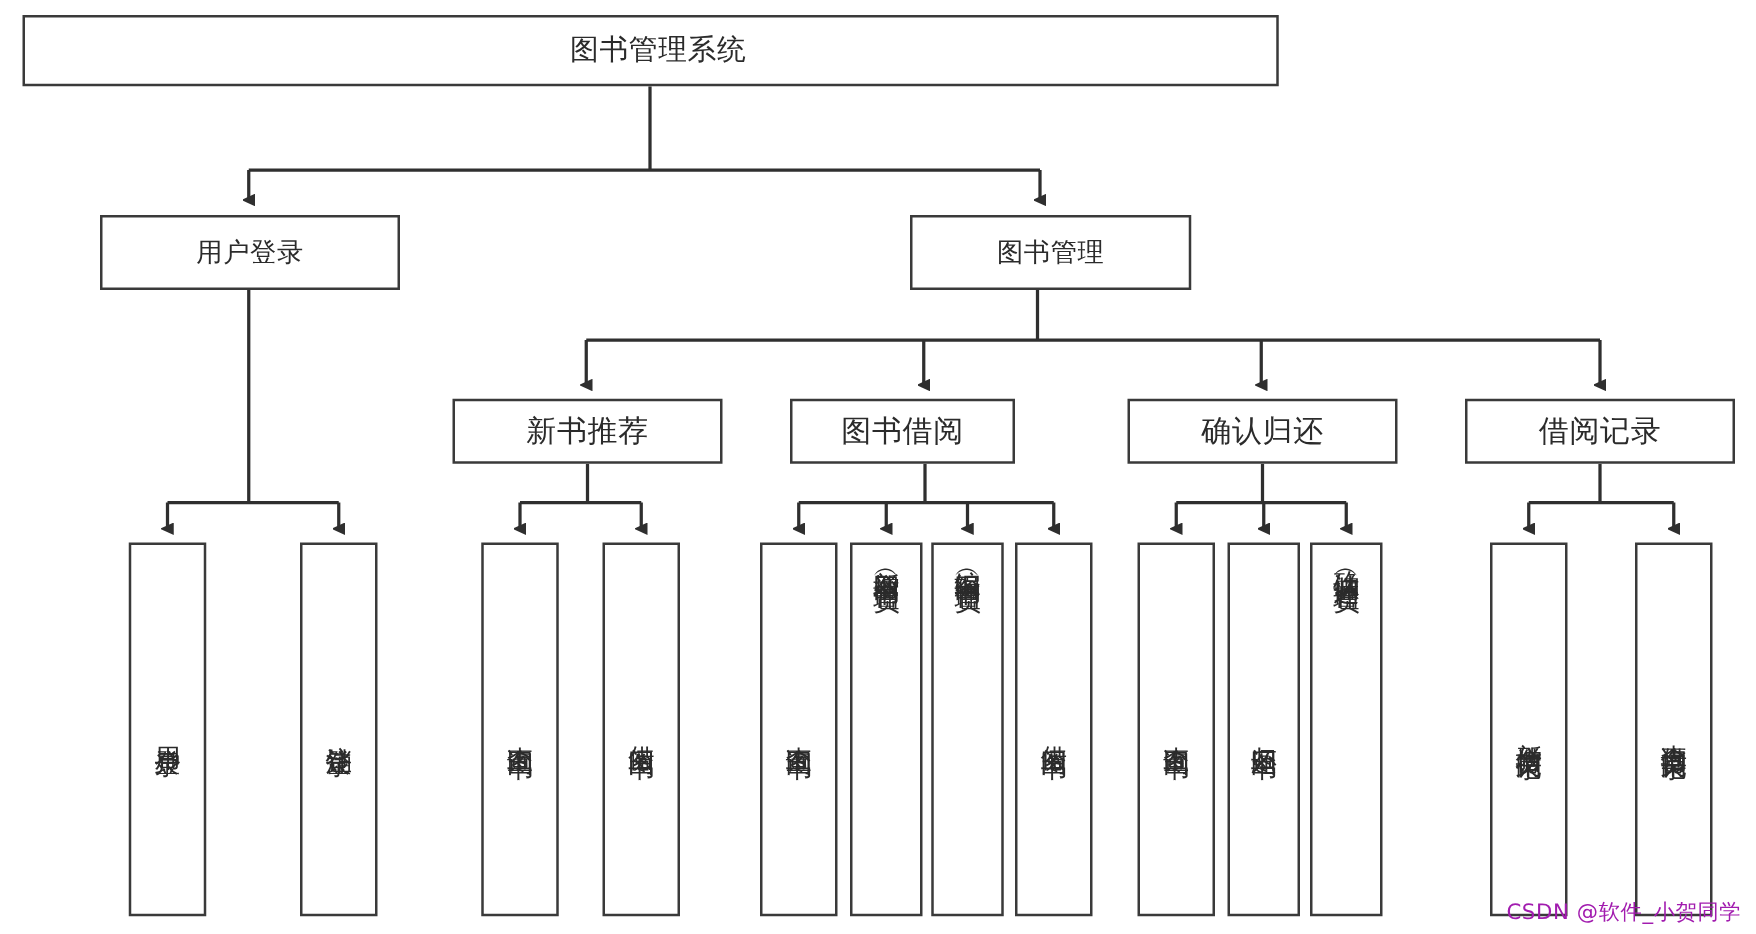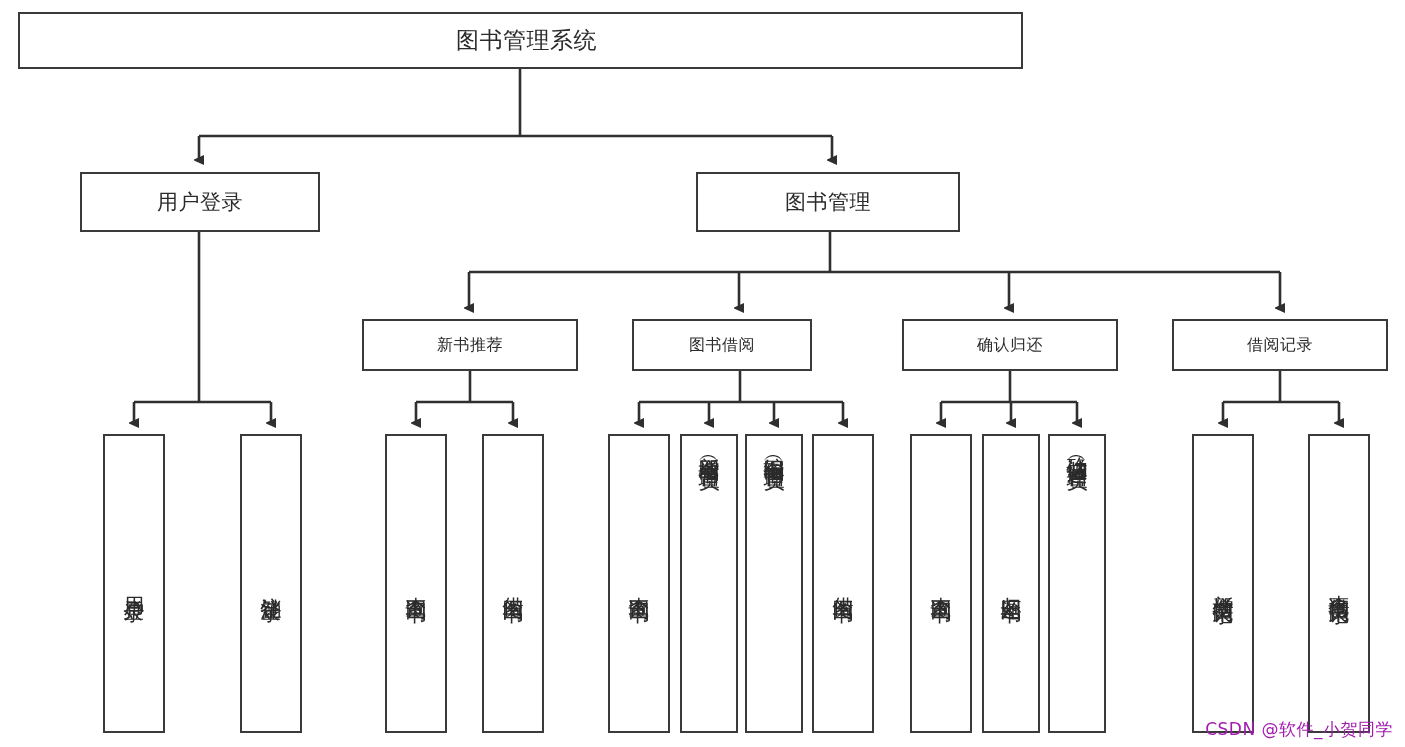--- a/index.html
+++ b/index.html
@@ -49,25 +49,25 @@
     height: 57px;
     font-size: 23px;
     padding-left: 12px;
   }
   
   .node.lvl1 {
     height: 60px;
     font-size: 21px;
   }
   .node.n-user-login   { left: 80px;  top: 172px; width: 240px; }
-  .node.n-book-manage  { left: 696px; top: 172px; width: 264px; }
+  .node.n-book-manage  { left: 728px; top: 172px; width: 225px; }
   
   .node.lvl2 {
     height: 52px;
-    font-size: 16px;
+    font-size: 24px;
     top: 319px;
   }
   .node.n-new-book  { left: 362px;  width: 216px; }
   .node.n-borrow    { left: 632px;  width: 180px; }
   .node.n-current   { left: 902px;  width: 216px; }
   .node.n-record    { left: 1172px; width: 216px; justify-content: center; }
   
   .node.leaf {
     top: 434px;
     height: 299px;

